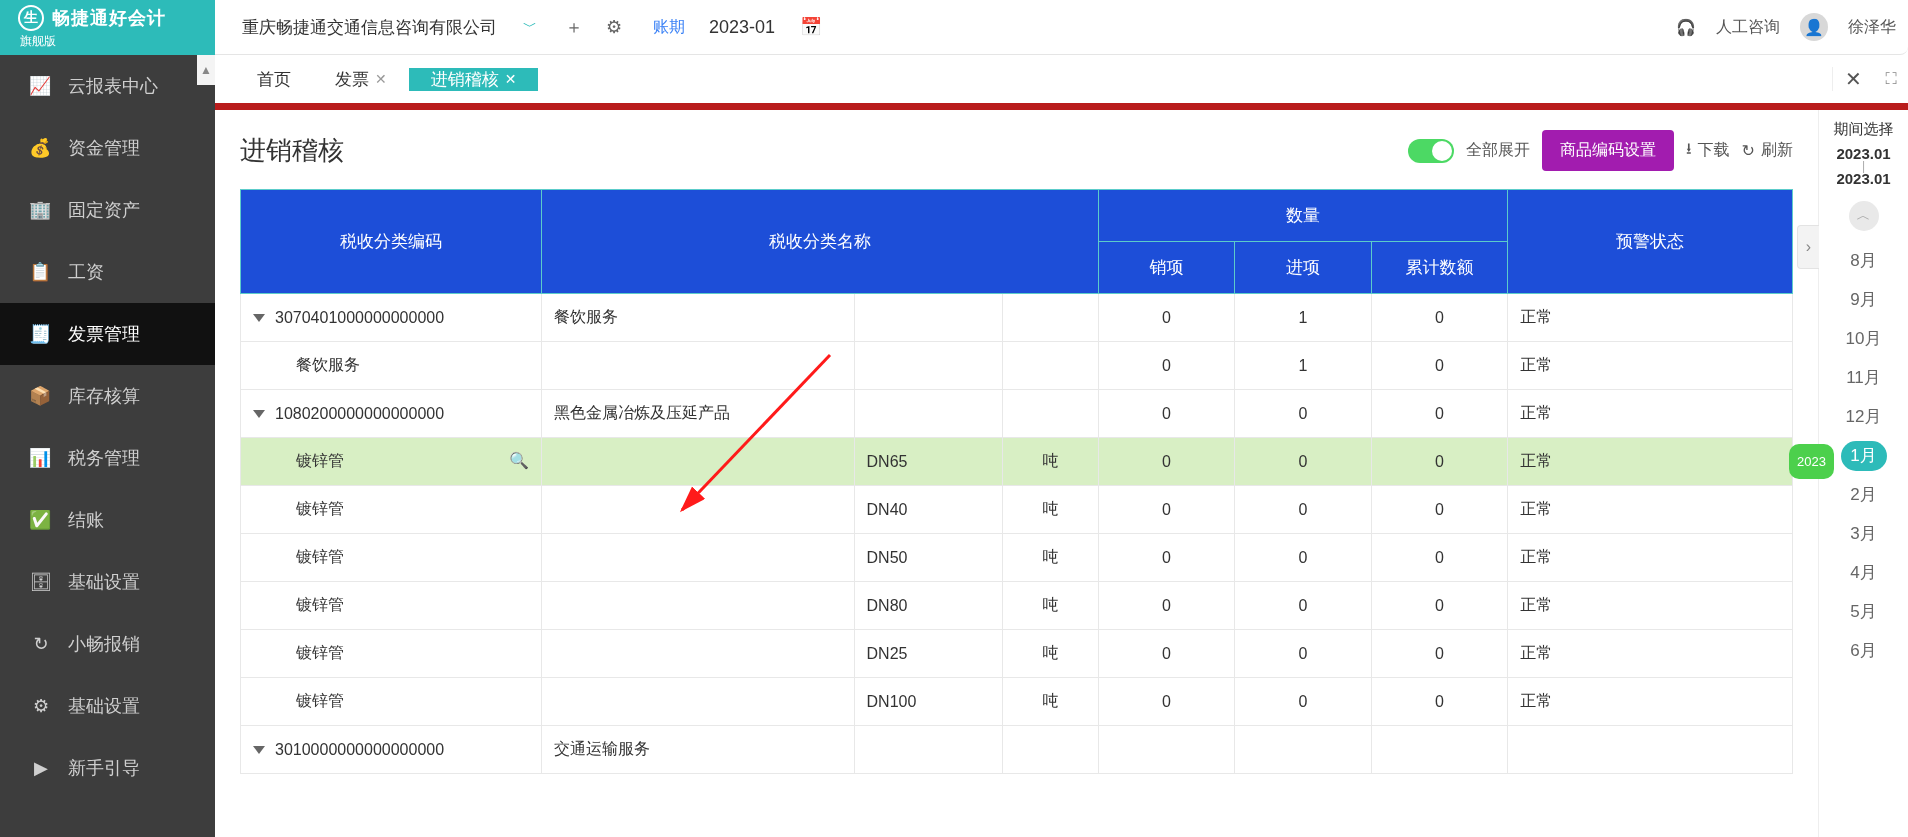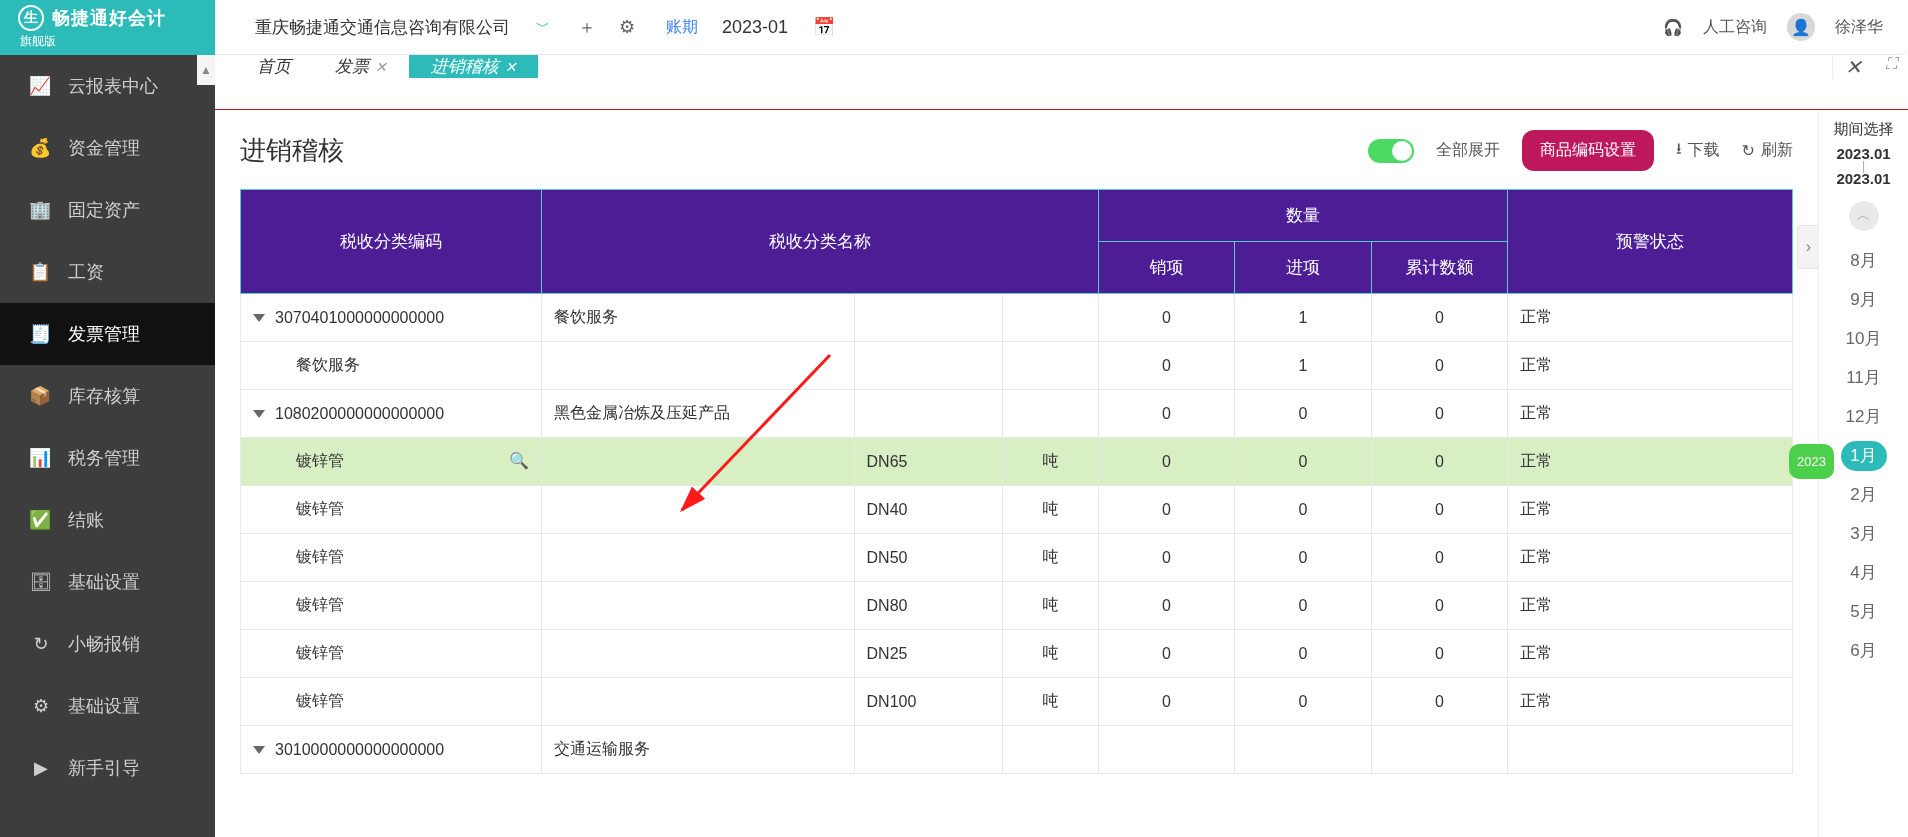--- a/index.html
+++ b/index.html
@@ -1,19 +1,19 @@
 <!DOCTYPE html>
 <html><head>
 <meta charset="utf-8">
 <style>
 * { margin:0; padding:0; box-sizing:border-box; font-family:"Microsoft YaHei","PingFang SC",sans-serif; }
 body { background:#fff; width:1908px; height:837px; overflow:hidden; position:relative; }
 
 
-.topbar { height:55px; display:flex; align-items:center; padding:0 25px; border-bottom:1px solid #e5e5e5;border-radius:8px; }
+.topbar { height:55px; display:flex; align-items:center; padding:0 12px; border-bottom:1px solid #e5e5e5;border-radius:8px; }
 .brand { width:215px; height:55px; background:#2dbbb9; color:#fff; display:flex; flex-direction:column; justify-content:center; padding-left:18px; position:absolute; left:0; top:0; }
 .brand-row { display:flex; align-items:center; gap:8px; }
 .brand-logo { width:26px; height:26px; border:2px solid #fff; border-radius:50%; display:flex; align-items:center; justify-content:center; font-size:14px; font-weight:bold; }
 .brand-name { font-size:18px; font-weight:600; letter-spacing:1px; }
 .brand-sub { font-size:12px; margin-top:2px; margin-left:2px; }
 .topbar-left { margin-left:230px; display:flex; align-items:center; gap:18px; }
 .company { font-size:17px; color:#333; }
 .chev { color:#2dbbb9; font-size:14px; padding:0 8px; }
 .icon-btn { width:22px; height:22px; display:flex; align-items:center; justify-content:center; color:#666; font-size:18px; cursor:pointer; }
 .period-label { font-size:16px; color:#3b82f6; margin-left:10px; }
@@ -23,42 +23,42 @@
 .avatar { width:28px; height:28px; border-radius:50%; background:#d8d8d8; display:flex; align-items:center; justify-content:center; color:#888; }
 
 
 .sidebar { position:absolute; left:0; top:55px; width:215px; bottom:0; background:#3d3d3d; color:#cfcfcf; overflow:hidden; }
 .side-item { height:62px; display:flex; align-items:center; gap:16px; padding-left:30px; font-size:18px; cursor:pointer; }
 .side-item.active { background:#111; color:#fff; }
 .side-ico { width:22px; display:inline-flex; justify-content:center; font-size:18px; }
 .side-scroll { position:absolute; right:0; top:0; width:18px; height:30px; background:#f4f4f4; color:#888; display:flex; align-items:center; justify-content:center; font-size:12px; }
 
 
-.tabs { position:absolute; left:215px; top:55px; right:0; height:55px; border-bottom:1px solid #b91c1c; display:flex; align-items:flex-start; padding-left:20px;font-style:italic; }
+.tabs { position:absolute; left:215px; top:55px; right:0; height:55px; border-bottom:7px solid #b91c1c; display:flex; align-items:center; padding-left:20px; }
 .tab { padding:0 22px; display:flex; align-items:center; gap:6px; font-size:17px; color:#333; cursor:pointer; }
 .tab .x { color:#999; font-size:14px; }
 .tab.active { background:#2dbbb9; color:#fff; }
 .tab.active .x { color:#fff; }
 .tabs-close { margin-left:auto; width:42px; display:flex; align-items:center; justify-content:center; border-left:1px solid #eee; font-size:20px; color:#555; }
 .tabs-full { width:34px; display:flex; align-items:center; justify-content:center; color:#888; }
 
 
 .content { position:absolute; left:215px; top:110px; right:90px; bottom:0; padding:20px 25px 0 25px; }
 .page-head { display:flex; align-items:center; margin-bottom:18px; }
 .page-title { font-size:26px; color:#333; }
-.head-actions { margin-left:auto; display:flex; align-items:center; gap:22px; }
+.head-actions { margin-left:auto; display:flex; align-items:center; gap:12px; }
 .toggle { width:46px; height:24px; background:#4cd964; border-radius:12px; position:relative; }
 .toggle::after { content:""; position:absolute; right:2px; top:2px; width:20px; height:20px; background:#fff; border-radius:50%; }
 .expand-lbl { font-size:16px; color:#555; }
-.btn-primary { background:#be185d; color:#fff; padding:10px 18px; border-radius:12px; font-size:16px; border:none; cursor:pointer; }
+.btn-primary { background:#a21caf; color:#fff; padding:10px 18px; border-radius:4px; font-size:16px; border:none; cursor:pointer; }
 .link-act { color:#555; font-size:16px; display:flex; align-items:center; gap:6px; cursor:pointer; }
 
 
 .tbl { width:100%; border-collapse:collapse; }
-.tbl th { background:#4c1d95; color:#fff; font-weight:500; font-size:17px; padding:14px 8px; border:1px solid #5cccca; text-align:center; }
+.tbl th { background:#1d4ed8; color:#fff; font-weight:500; font-size:17px; padding:14px 8px; border:1px solid #5cccca; text-align:center; }
 .tbl td { border:1px solid #e8e8e8; padding:13px 12px; font-size:16px; color:#333; }
 .col-code { width:310px; }
 .col-name { width:335px; }
 .col-spec { width:155px; }
 .col-unit { width:100px; text-align:center; }
 .col-num { width:145px; text-align:center; }
 .col-warn { width:305px; }
 .tri { display:inline-block; width:0; height:0; border-left:6px solid transparent; border-right:6px solid transparent; border-top:8px solid #666; margin-right:10px; vertical-align:middle; }
 .row-hl td { background:#d8efc4 !important; }
 .indent2 { padding-left:55px !important; }

